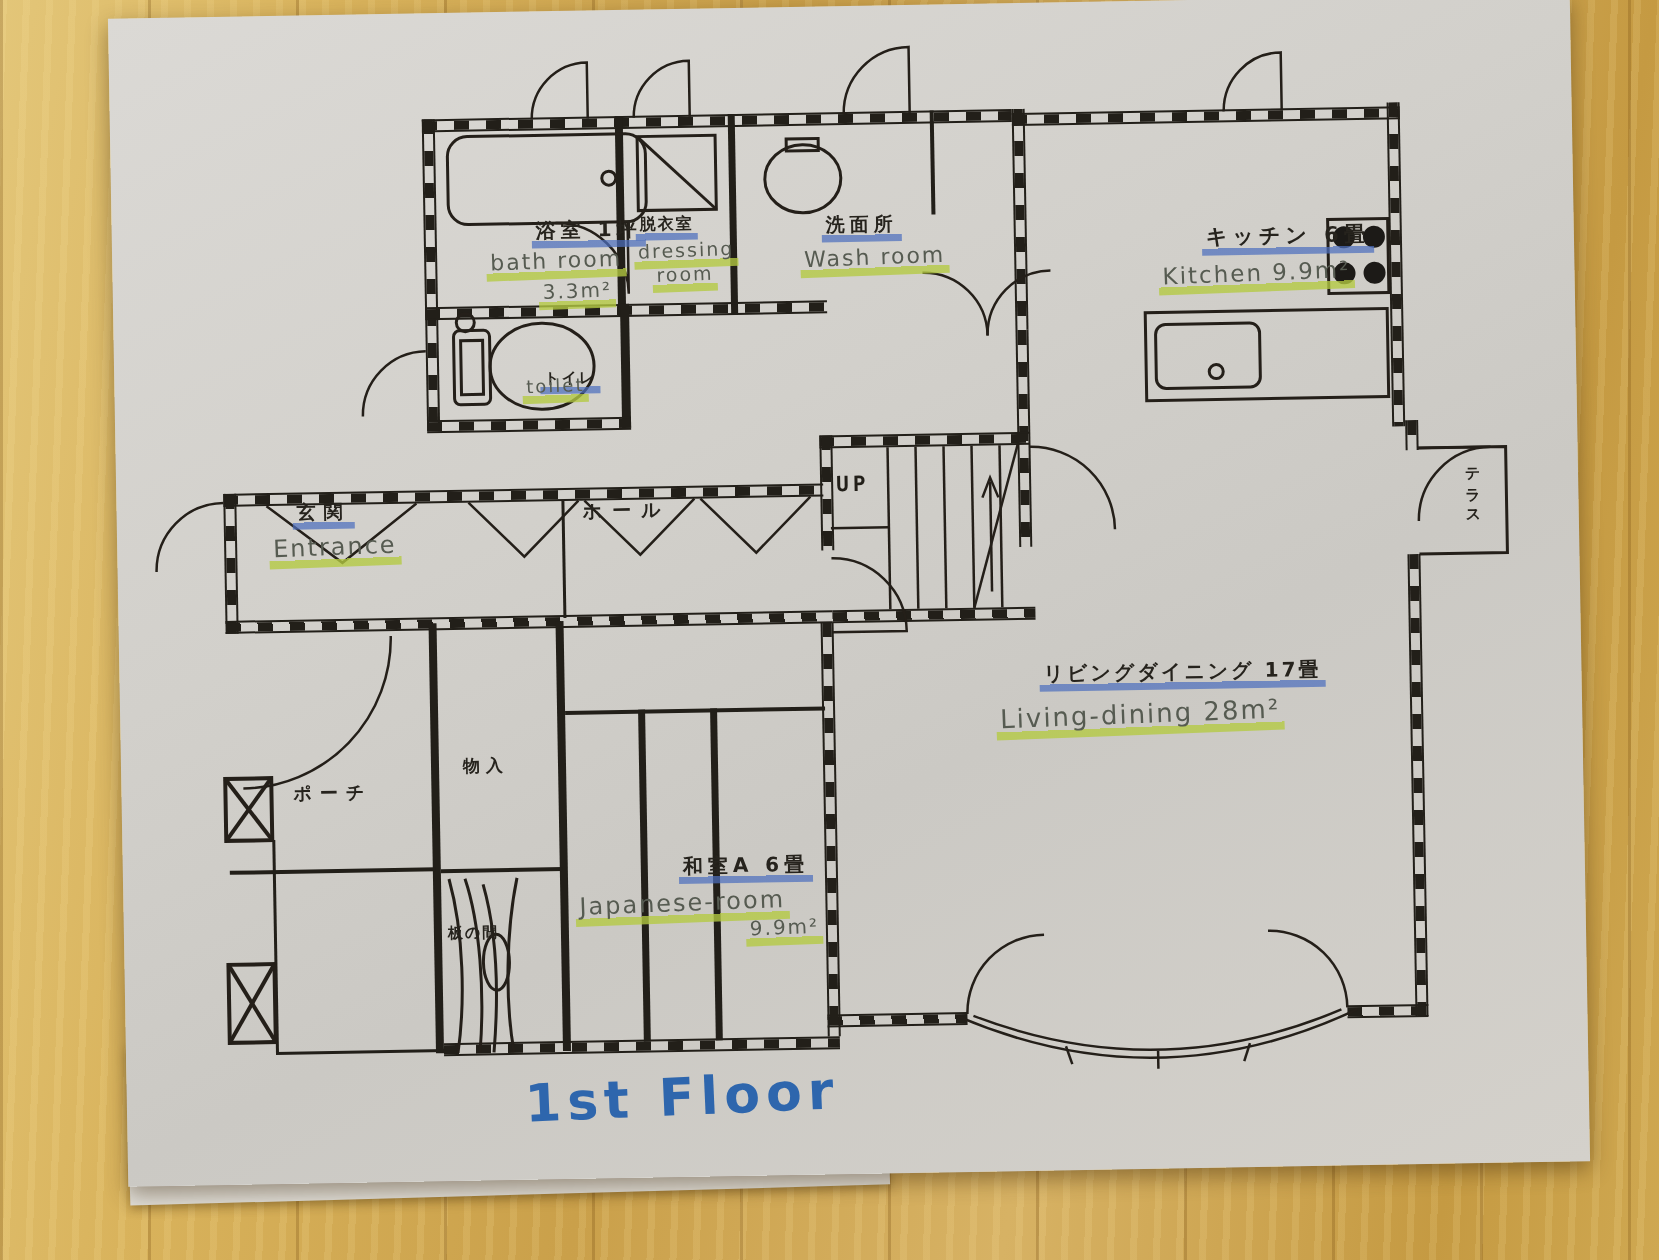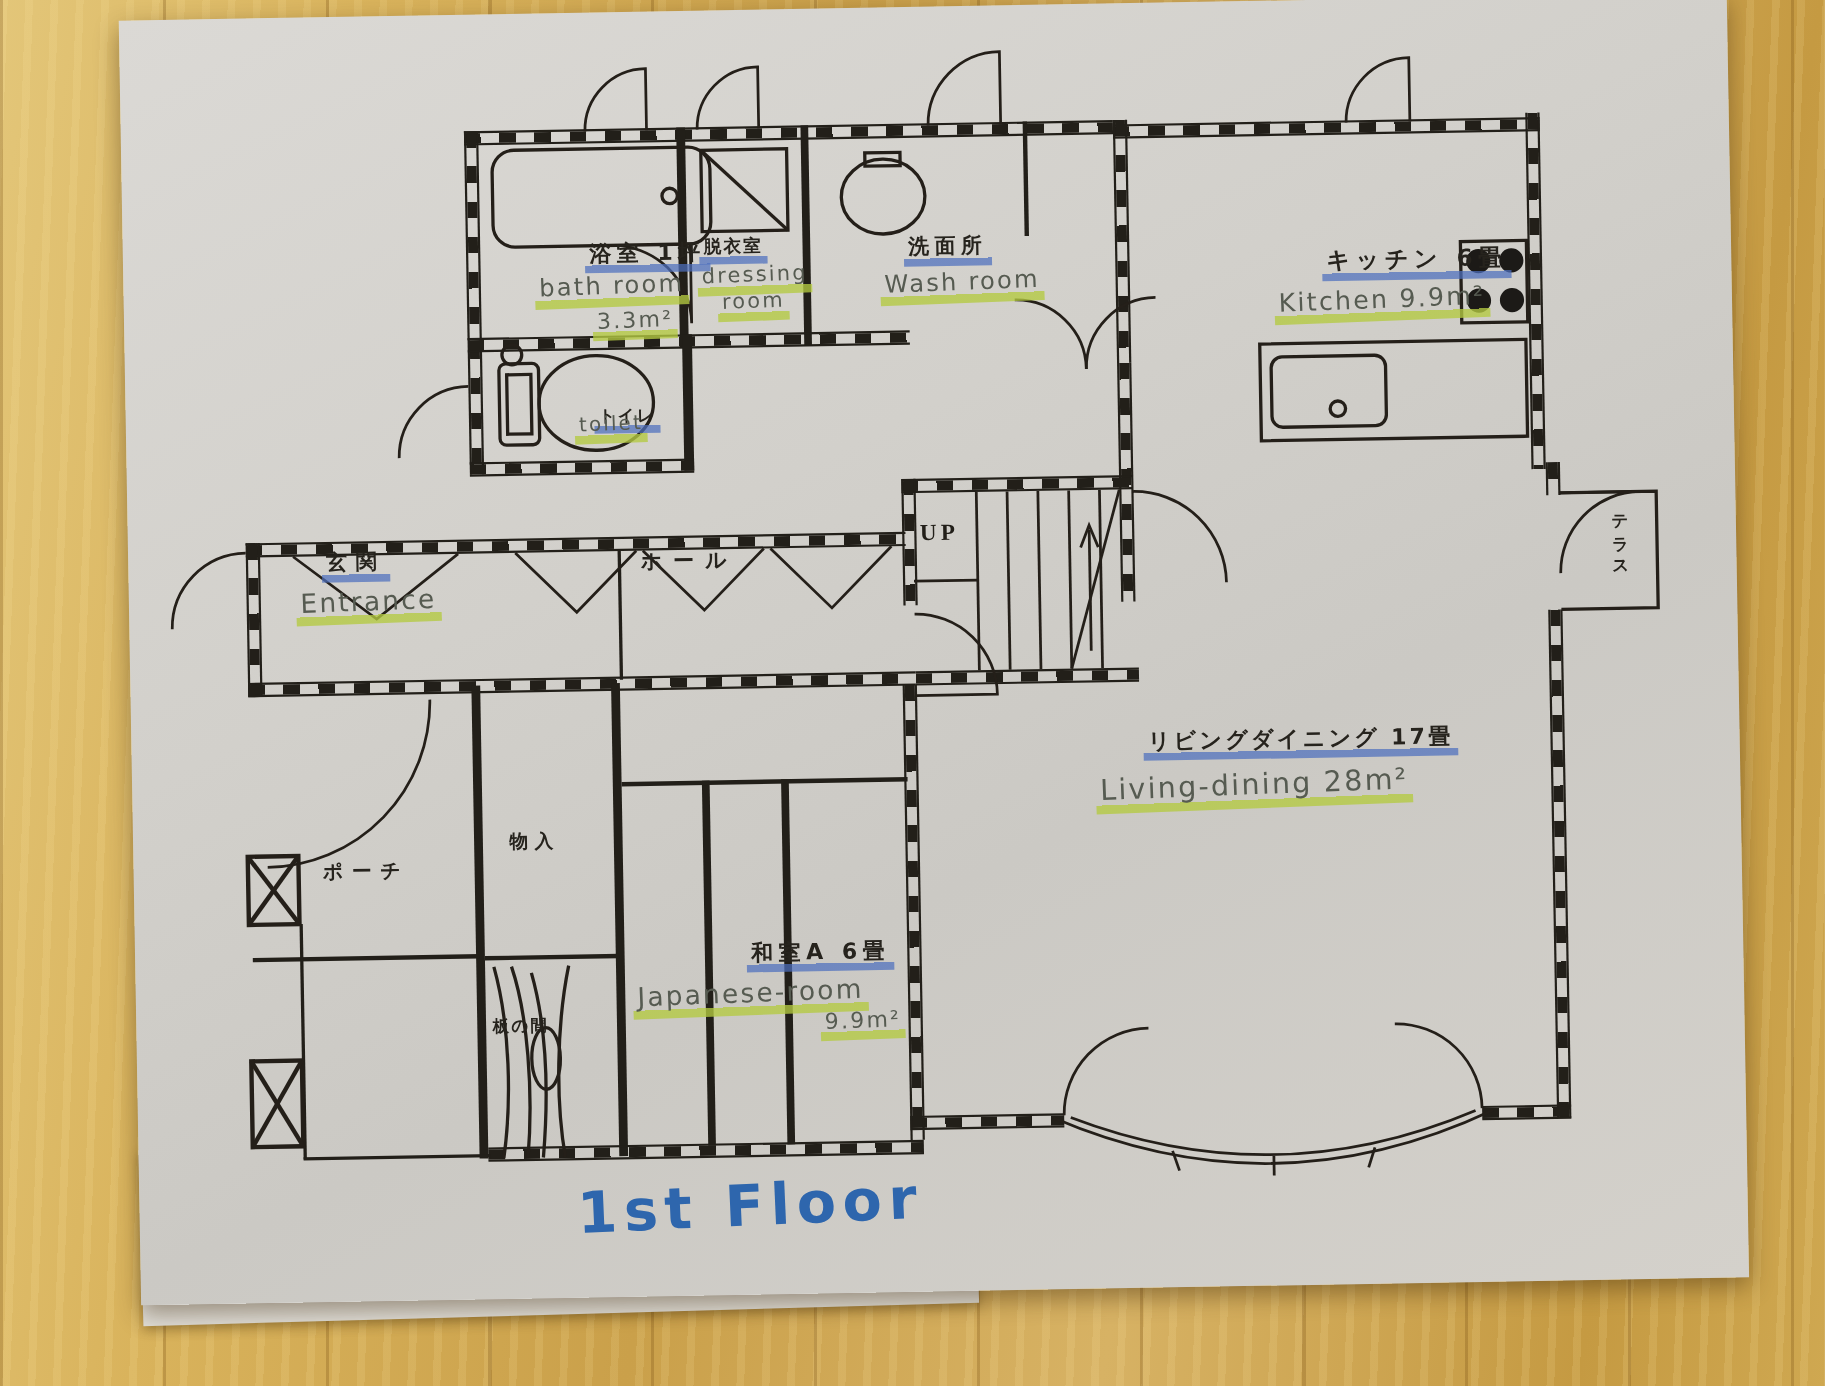--- a/index.html
+++ b/index.html
@@ -179,21 +179,21 @@
 
     <div class="jp hl-b" style="left:710px;top:208px;">洗面所</div>
     <div class="hand hl-g" style="left:688px;top:240px;">Wash room</div>
 
     <div class="jp hl-b" style="left:1090px;top:226px;font-size:21px;">キッチン 6畳</div>
     <div class="hand hl-g" style="left:1046px;top:262px;font-size:23px;">Kitchen 9.9m²</div>
 
     <div class="jp hl-b" style="left:426px;top:344px;font-size:15px;letter-spacing:2px;margin-top:15px;">トイレ</div>
     <div class="hand hl-g" style="left:408px;top:366px;font-size:18px;">toilet</div>
 
-    <div class="up" style="left:720px;top:466px;font-family:Liberation Serif, serif;">UP</div>
+    <div class="up" style="left:720px;top:466px;">UP</div>
     <div class="jp" style="left:466px;top:490px;letter-spacing:10px;">ホール</div>
 
     <div class="jp hl-b" style="left:176px;top:486px;letter-spacing:8px;">玄関</div>
     <div class="hand hl-g" style="left:152px;top:520px;font-size:24px;">Entrance</div>
 
     <div class="jp" style="left:172px;top:768px;font-size:18px;letter-spacing:8px;">ポーチ</div>
     <div class="jp" style="left:342px;top:744px;font-size:17px;letter-spacing:6px;">物入</div>
 
     <div class="jp hl-b" style="left:556px;top:846px;font-size:20px;">和室A 6畳</div>
     <div class="hand hl-g" style="left:452px;top:882px;font-size:24px;">Japanese-room</div>

